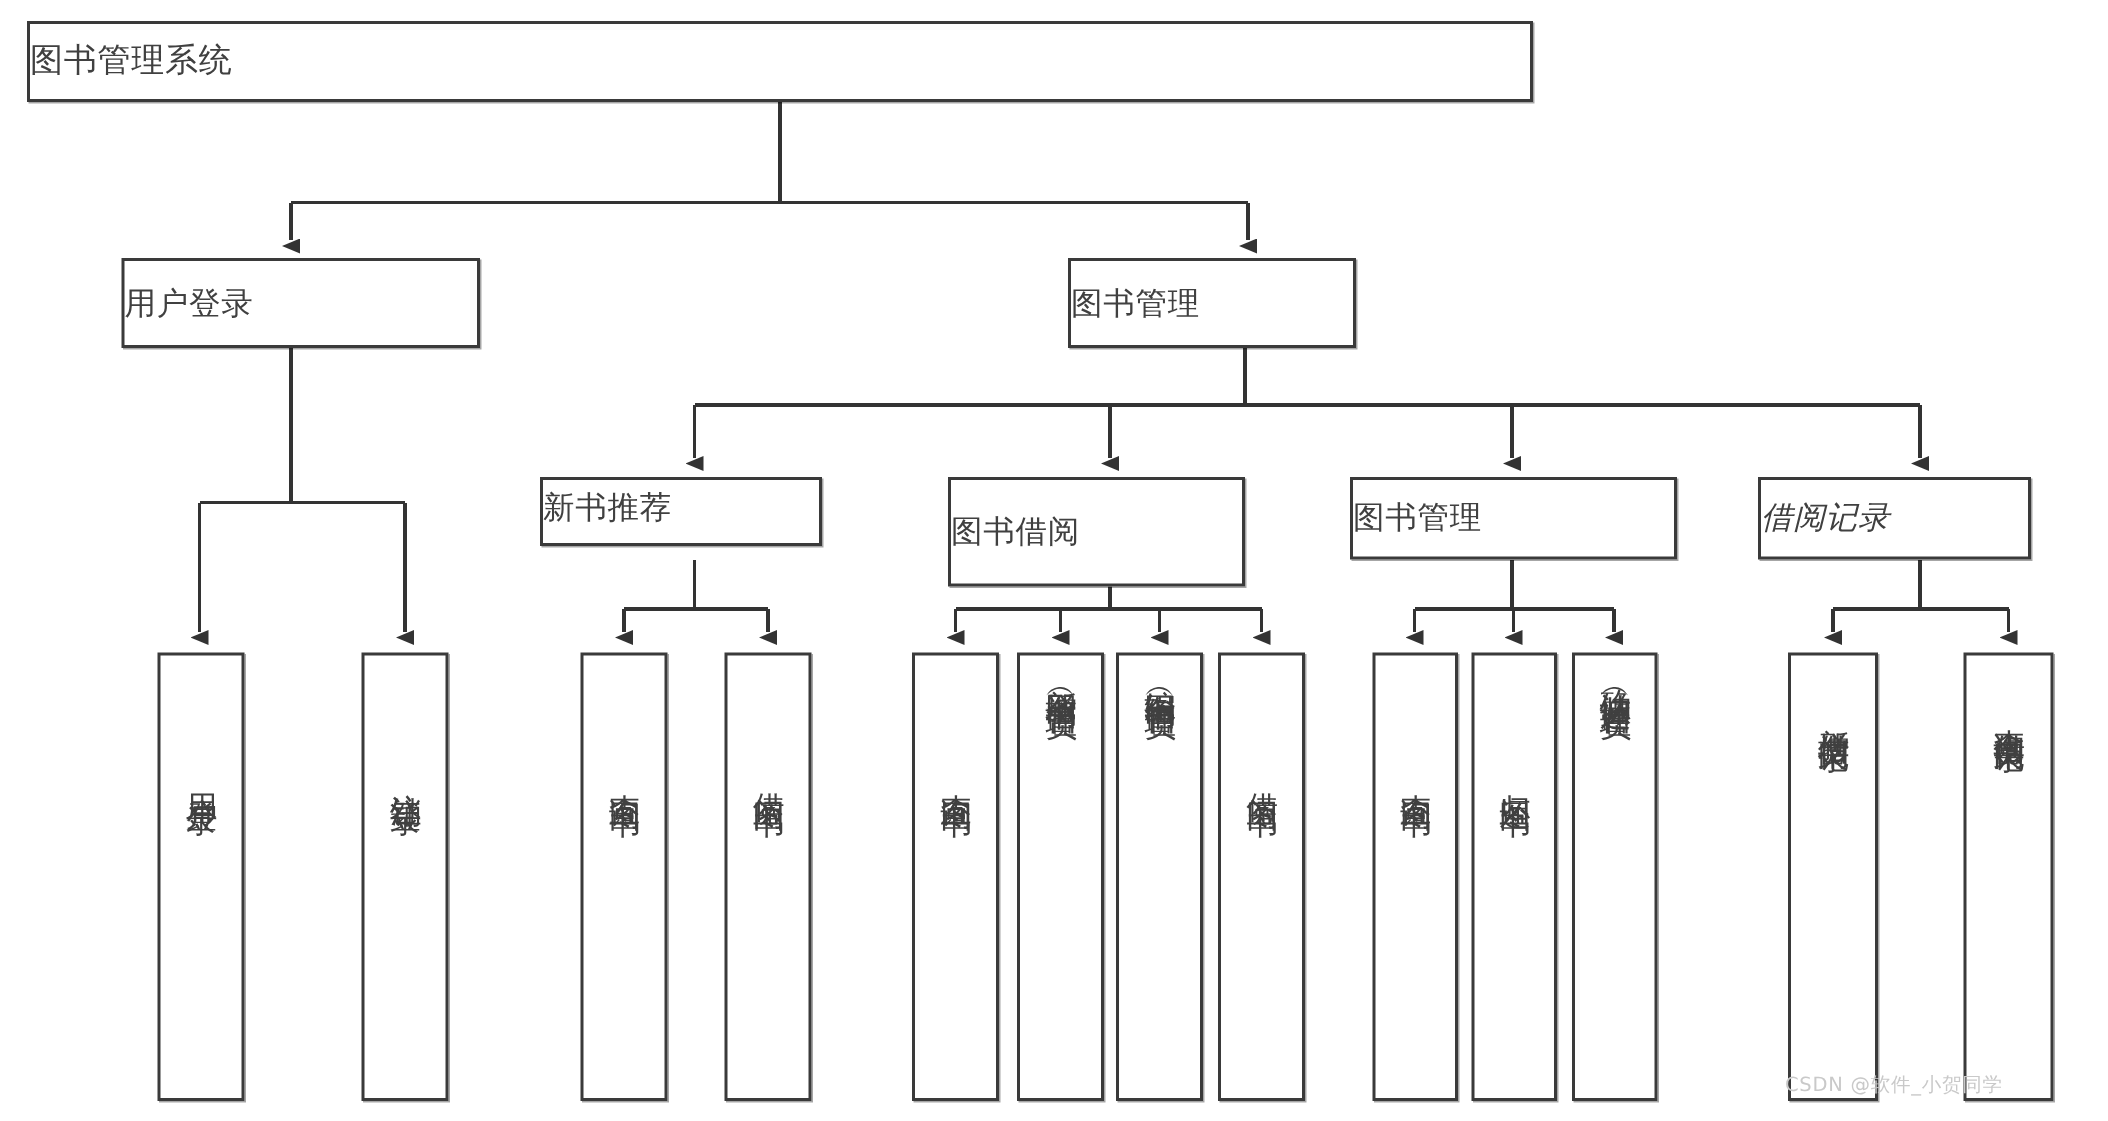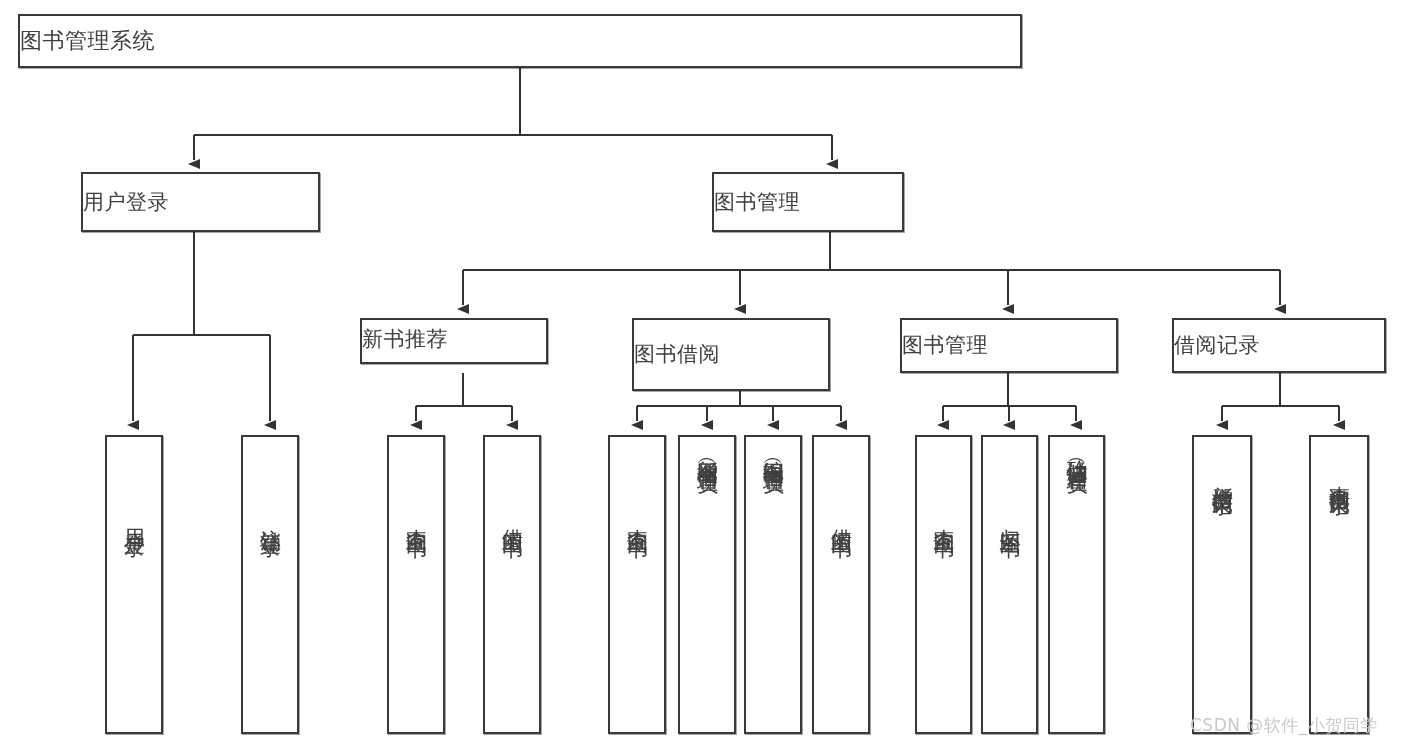--- a/index.html
+++ b/index.html
@@ -61,21 +61,21 @@
     letter-spacing: 3px;
     line-height: 1;
     display: block;
   }
   .node.leaf.tall-text .node-label { letter-spacing: 2px; }
 
   .watermark {
     position: absolute;
     left: 1190px;
     top: 714px;
-    font-size: 17px;
+    font-size: 13px;
     color: #c9c9c9;
     white-space: nowrap;
     letter-spacing: 0.5px;
   }
 </style>
 </head>
 <body>
 
 <div id="diagram-root">
 
@@ -142,21 +142,21 @@
 
   <div class="node branch" style="left:360px; top:318px; width:188px; height:46px;font-family:Liberation Mono, monospace;">
     <span class="node-label">新书推荐</span>
   </div>
   <div class="node branch" style="left:632px; top:318px; width:198px; height:73px;">
     <span class="node-label">图书借阅</span>
   </div>
   <div class="node branch" style="left:900px; top:318px; width:218px; height:55px;">
     <span class="node-label">图书管理</span>
   </div>
-  <div class="node branch" style="left:1172px; top:318px; width:214px; height:55px;">
+  <div class="node branch" style="left:1172px; top:318px; width:182px; height:55px;font-style:italic;">
     <span class="node-label">借阅记录</span>
   </div>
 
   <div class="node leaf" style="left:105px; top:435px; width:58px; height:299px; padding-top:75px;">
     <span class="node-label">用户登录</span>
   </div>
   <div class="node leaf" style="left:241px; top:435px; width:58px; height:299px; padding-top:75px;">
     <span class="node-label">注销登录</span>
   </div>
 

